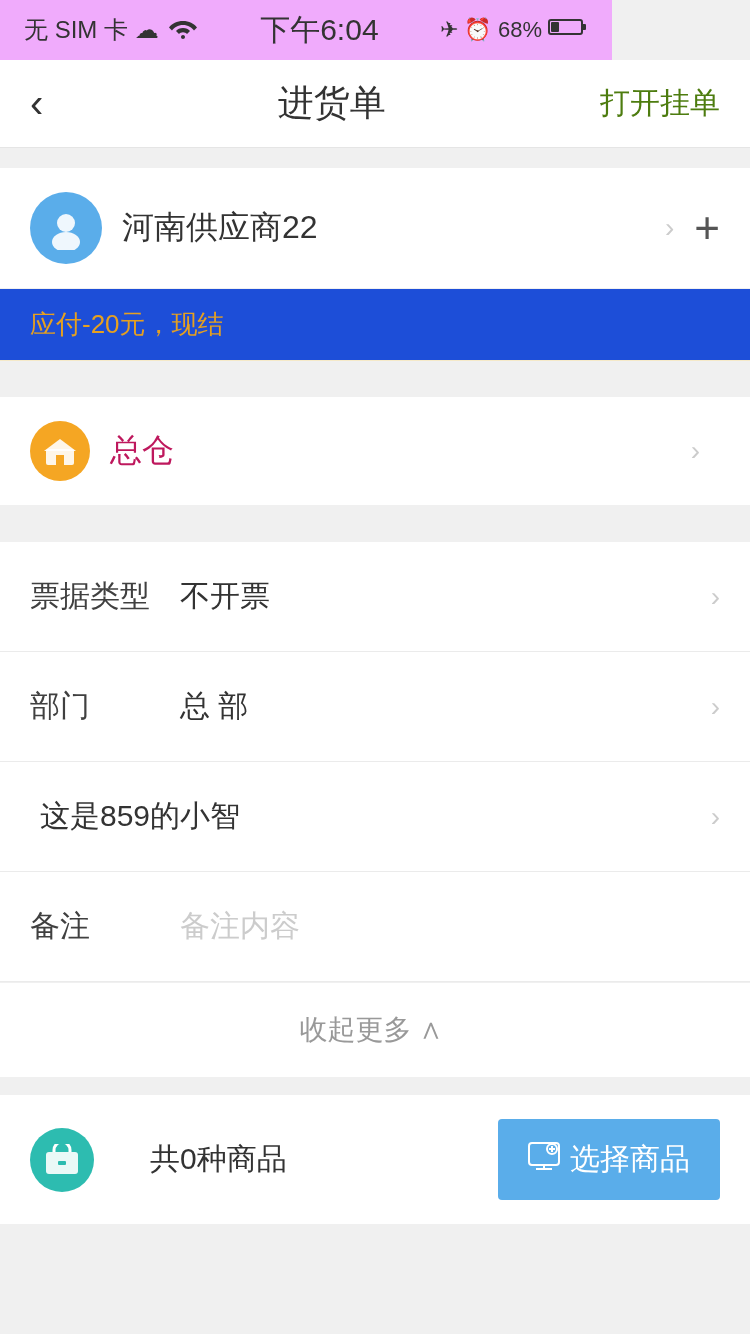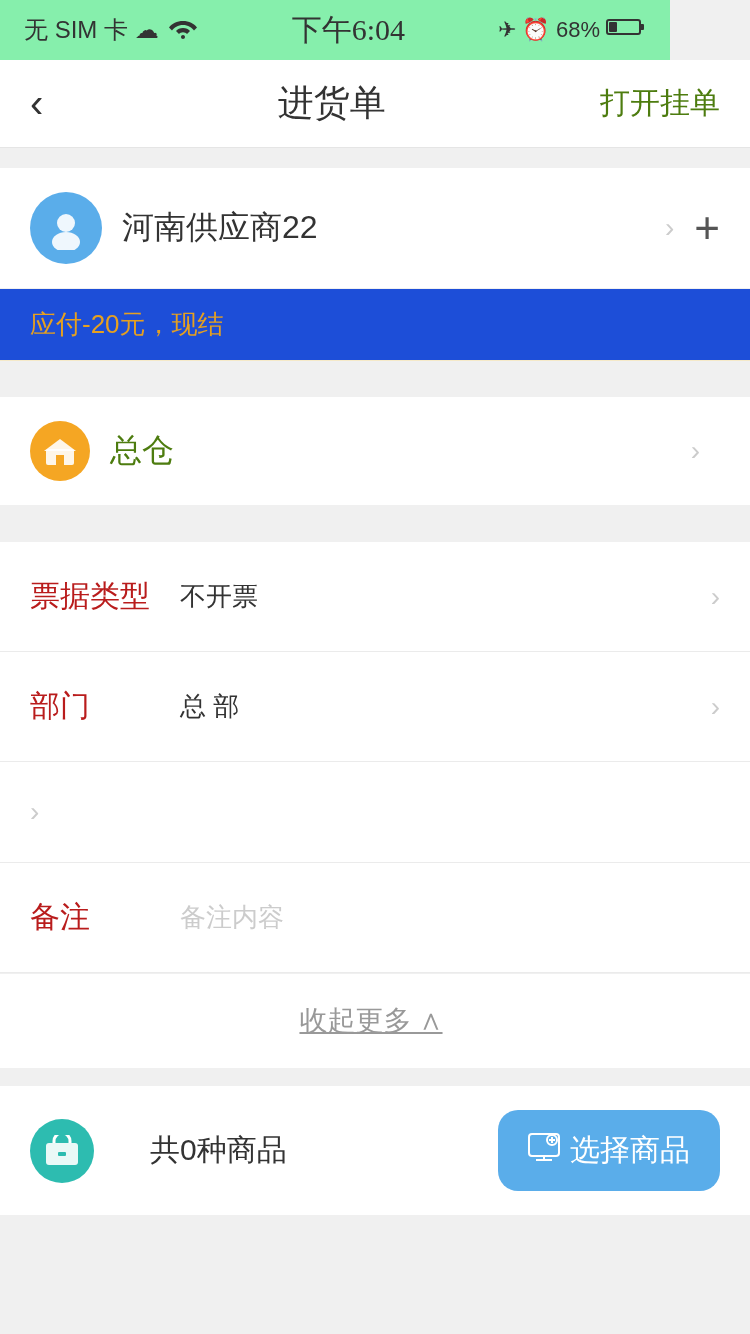--- a/index.html
+++ b/index.html
@@ -7,40 +7,39 @@
     body {
       width: 750px;
       min-height: 1334px;
       font-family: -apple-system, 'PingFang SC', 'Microsoft YaHei', sans-serif;
       background: #f0f0f0;
       font-size: 28px;
     }
 
     
     .status-bar {
-      width: 670px;
+      width: 612px;
       height: 60px;
-      background: #86efac;
+      background: #f0abfc;
       display: flex;
       align-items: center;
       justify-content: space-between;
       padding: 6px 24px;
     }
     .status-left {
       font-size: 24px;
       color: #333;
       display: flex;
       align-items: center;
       gap: 8px;
     }
     .status-center {
       font-size: 30px;
       font-weight: 500;
       color: #333;
-      font-family: Liberation Serif, serif;
     }
     .status-right {
       font-size: 22px;
       color: #333;
       display: flex;
       align-items: center;
       gap: 6px;
     }
 
     
@@ -145,43 +144,43 @@
       align-items: center;
       justify-content: center;
       margin-right: 20px;
       flex-shrink: 0;
       font-size: 28px;
       color: #fff;
     }
     .warehouse-name {
       flex: 1;
       font-size: 32px;
-      color: #4d7c0f;
+      color: #be185d;
     }
 
     
     .form-section {
       background: #fff;
     }
     .form-row {
       display: flex;
       align-items: center;
       padding: 34px 30px;
       border-bottom: 1px solid #ebebeb;
       min-height: 100px;
     }
     .form-label {
       font-size: 30px;
-      color: #b91c1c;
+      color: #404040;
       width: 140px;
       flex-shrink: 0;
     }
     .form-value {
       flex: 1;
-      font-size: 26px;
+      font-size: 30px;
       color: #333;
       padding-left: 10px;
     }
     .form-value.placeholder {
       color: #ccc;
       font-family: Liberation Mono, monospace;
     }
     .form-arrow {
       color: #ccc;
       font-size: 28px;
@@ -194,21 +193,20 @@
       align-items: center;
       justify-content: center;
       padding: 28px 30px;
       color: #999;
       font-size: 28px;
       cursor: pointer;
       border-top: 1px solid #f0f0f0;
     }
     .collapse-row span {
       margin-right: 8px;
-      text-decoration: underline;
     }
 
     
     .bottom-section {
       margin-top: 18px;
       background: #fff;
       display: flex;
       align-items: center;
       padding: 24px 30px;
       gap: 36px;
@@ -226,21 +224,21 @@
     }
     .product-count {
       flex: 1;
       font-size: 30px;
       color: #333;
     }
     .select-product-btn {
       background: #5aadea;
       color: #fff;
       border: none;
-      border-radius: 20px;
+      border-radius: 4px;
       padding: 20px 30px;
       font-size: 30px;
       display: flex;
       align-items: center;
       gap: 10px;
       cursor: pointer;
     }
   </style>
 </head>
 <body>
@@ -319,20 +317,21 @@
     <div class="form-arrow">›</div>
   </div>
 
   <div class="form-row">
     <div class="form-label">部门</div>
     <div class="form-value">总 部</div>
     <div class="form-arrow">›</div>
   </div>
 
   <div class="form-row">
+    <div class="form-value">这是859的小智</div>
     <div class="form-arrow">›</div>
   </div>
 
   <div class="form-row">
     <div class="form-label">备注</div>
     <div class="form-value placeholder">备注内容</div>
   </div>
 
   <div class="collapse-row">
     <span>收起更多 ∧</span>

